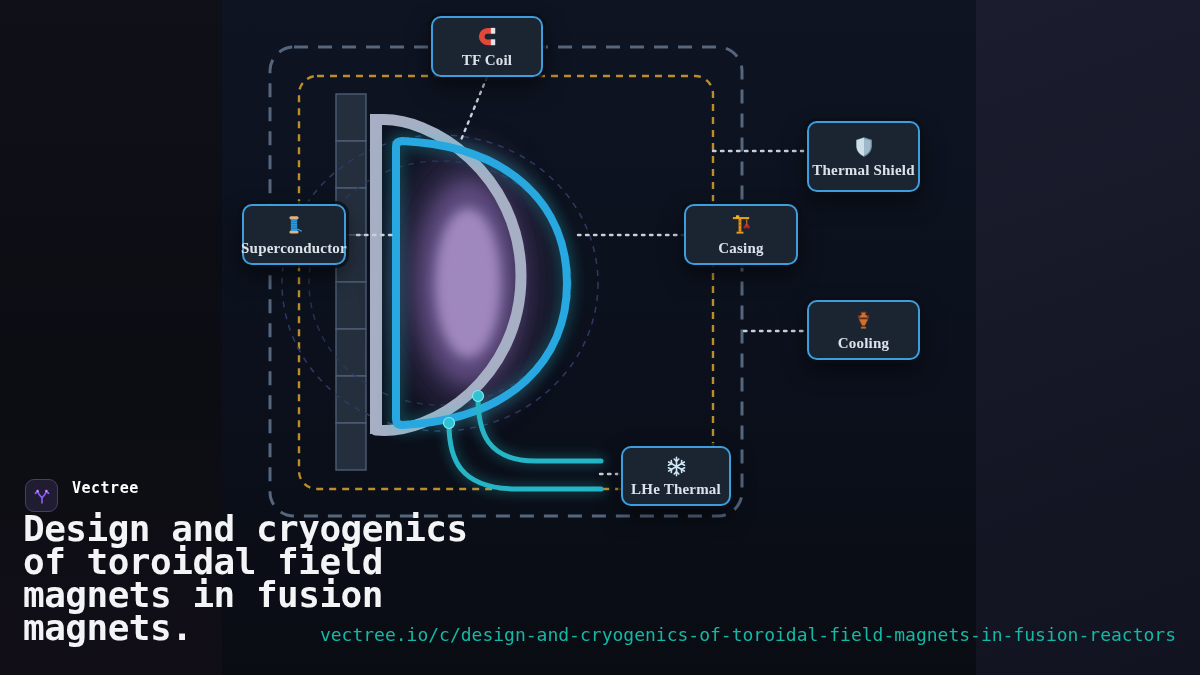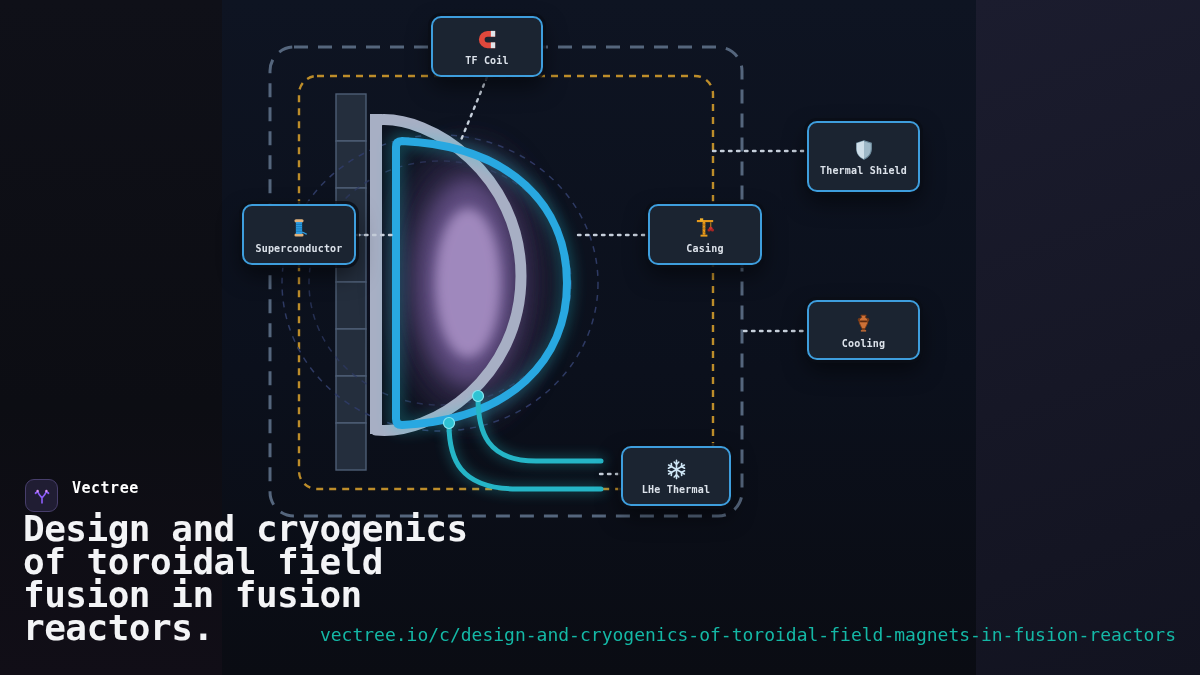--- a/index.html
+++ b/index.html
@@ -21,21 +21,21 @@
     display:flex; flex-direction:column; align-items:center; justify-content:center;
     gap:3px;
     background:#1b2431;
     border:2px solid #3e9edd;
     border-radius:10px;
     box-shadow:0 0 0 3px rgba(10,14,22,.8), 0 10px 22px rgba(0,0,0,.5);
     cursor:pointer;
   }
   .nicon { height:24px; display:flex; align-items:center; justify-content:center; }
   .nlabel {
-    font-size:10px; font-weight:bold; color:#dce2ea; letter-spacing:.2px; white-space:nowrap;
+    font-size:15px; font-weight:bold; color:#dce2ea; letter-spacing:.2px; white-space:nowrap;font-family:Liberation Serif, serif;
   }
 
   .brand-row { position:absolute; left:25px; top:479px; display:flex; align-items:flex-start; gap:14px; }
   .logo {
     width:33px; height:33px; border-radius:9px;
     background:#201d33; border:1px solid #473e6b;
     display:flex; align-items:center; justify-content:center;
   }
   .brand-name { font-size:15px; font-weight:bold; color:#ffffff; letter-spacing:.5px; }
 
@@ -138,34 +138,34 @@
 <div class="node" style="left:807px;top:121px;width:113px;height:71px">
   <span class="nicon">
     <svg width="22" height="22" viewBox="0 0 24 24">
       <path d="M12 2 L20 4.5 V11 C20 16.5 16.5 20 12 22 C7.5 20 4 16.5 4 11 V4.5 Z" fill="#9fb9c8" stroke="#6d8b9d" stroke-width="1.2"></path>
       <path d="M12 2 L12 22 C7.5 20 4 16.5 4 11 V4.5 Z" fill="#cfdfe9"></path>
     </svg>
   </span>
   <span class="nlabel">Thermal Shield</span>
 </div>
 
-<div class="node" style="left:242px;top:204px;width:114px;height:61px">
+<div class="node" style="left:242px;top:204px;width:104px;height:61px">
   <span class="nicon">
     <svg width="22" height="22" viewBox="0 0 24 24">
       <rect x="7" y="2.5" width="10" height="3.4" rx="1.7" fill="#e2b27c"></rect>
       <rect x="7" y="18" width="10" height="3.4" rx="1.7" fill="#e2b27c"></rect>
       <rect x="8.6" y="5.5" width="6.8" height="13" fill="#2f9de2"></rect>
       <path d="M8.6 8 h6.8 M8.6 10.5 h6.8 M8.6 13 h6.8 M8.6 15.5 h6.8" stroke="#1577b8" stroke-width="1"></path>
       <path d="M15.4 16.5 C18 17 18.5 18.5 20.5 18.8" stroke="#2f9de2" stroke-width="1.4" fill="none"></path>
     </svg>
   </span>
   <span class="nlabel">Superconductor</span>
 </div>
 
-<div class="node" style="left:648px;top:204px;width:114px;height:61px">
+<div class="node" style="left:684px;top:204px;width:114px;height:61px">
   <span class="nicon">
     <svg width="23" height="23" viewBox="0 0 24 24">
       <rect x="3" y="4.2" width="17" height="2.2" fill="#e89b1c"></rect>
       <rect x="6.2" y="2.4" width="3.4" height="3.4" fill="#f0b02c"></rect>
       <rect x="9" y="6" width="2.8" height="13.5" fill="#e89b1c"></rect>
       <path d="M9 7.5 L11.8 10.5 M11.8 7.5 L9 10.5 M9 11.5 L11.8 14.5 M11.8 11.5 L9 14.5 M9 15.5 L11.8 18.5" stroke="#b26f10" stroke-width="0.9"></path>
       <rect x="6.8" y="19.5" width="7.2" height="2" fill="#e89b1c"></rect>
       <line x1="17.5" y1="6.4" x2="17.5" y2="12" stroke="#c8851a" stroke-width="1.1"></line>
       <circle cx="17.5" cy="13.2" r="2" fill="#cf3330"></circle>
       <circle cx="15.7" cy="14.6" r="1.6" fill="#a82523"></circle>
@@ -207,15 +207,15 @@
       <path d="M7.2 7.2 L5.2 8.6 M16.8 7.2 L18.8 8.6"></path>
       <circle cx="7.2" cy="6.6" r="1.3" fill="#d78ef5" stroke="none"></circle>
       <circle cx="16.8" cy="6.6" r="1.3" fill="#d78ef5" stroke="none"></circle>
       <circle cx="5" cy="9" r="1" fill="#8b5cf6" stroke="none"></circle>
       <circle cx="19" cy="9" r="1" fill="#8b5cf6" stroke="none"></circle>
     </svg>
   </span>
   <span class="brand-name">Vectree</span>
 </div>
 
-<h1 class="title">Design and cryogenics of toroidal field fusion in fusion reactors.</h1>
+<h1 class="title">Design and cryogenics of toroidal field magnets in fusion magnets.</h1>
 
 <div class="url">vectree.io/c/design-and-cryogenics-of-toroidal-field-magnets-in-fusion-reactors</div>
 
 </body></html>

